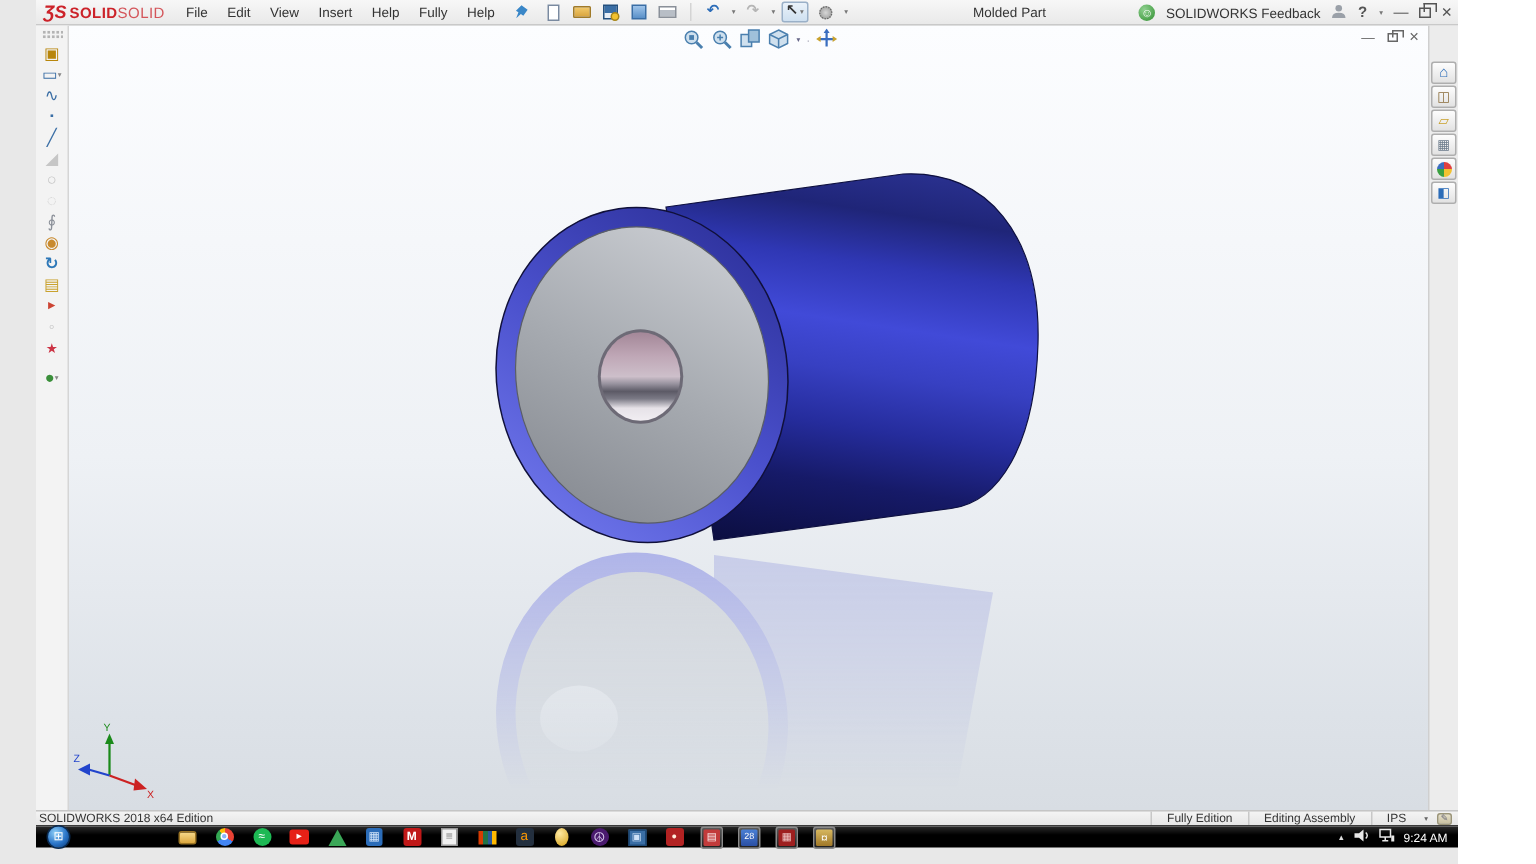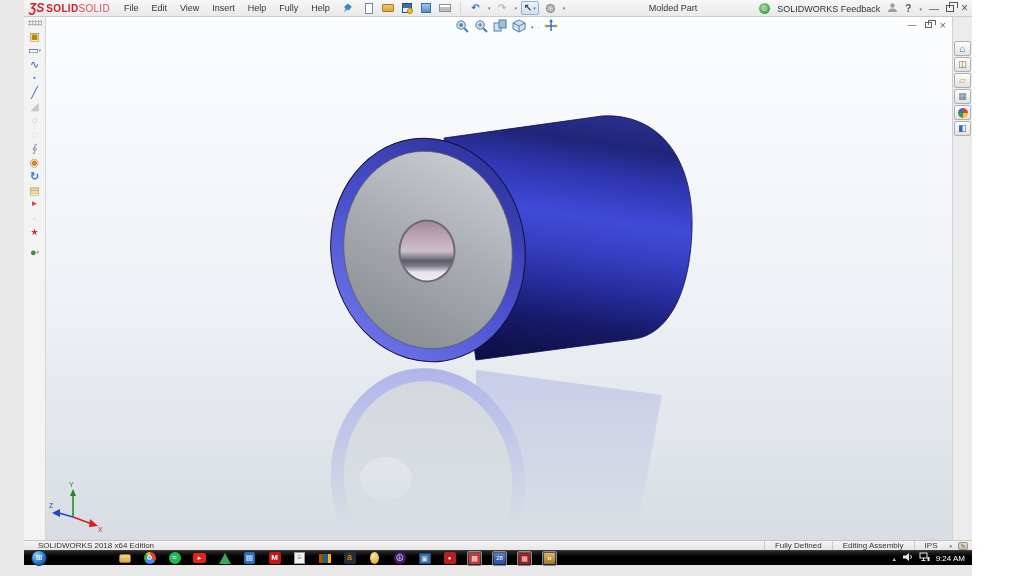--- a/index.html
+++ b/index.html
@@ -63,21 +63,21 @@
   
   .tabbar { height:11px; background:linear-gradient(#dcd9d2,#c9c6bf); border-top:1px solid #b8b5ae; display:flex; align-items:stretch; padding-left:46px; font-size:8px; }
   .tab-nav { display:flex; align-items:center; gap:1px; margin-right:4px; }
   .tab-nav span { font-size:6px; color:#777; background:linear-gradient(#f4f3f0,#dddbd6); border:1px solid #aaa; border-radius:1px; padding:0 1px; line-height:7px; }
   .tab { display:flex; align-items:center; padding:0 8px; border:1px solid #999; border-bottom:none; border-radius:2px 2px 0 0; color:#333; }
   .tab.active { background:linear-gradient(#f8f7f4,#e9e7e2); font-weight:bold; color:#000; }
   .tab.inactive { background:#d4d1ca; border-color:#a8a5a0; }
 
   
   .statusbar { height:10px; background:linear-gradient(#f4f4f4,#e6e6e6); border-top:1px solid #c5c5c5; display:flex; align-items:center; font-size:8px; color:#333; }
-  .sb-left { margin-left:14px; line-height:10px; }
+  .sb-left { margin-left:2px; line-height:10px; }
   .sb-right { margin-left:auto; display:flex; align-items:center; height:100%; }
   .sb-cell { padding:0 10px; border-left:1px solid #c8c8c8; line-height:9px; height:100%; display:flex; align-items:center; }
   .sb-caret { font-size:5px; color:#666; margin:0 6px 0 2px; }
   .tag-icon { width:10px; height:8px; background:linear-gradient(#e6e0c8,#c8c0a0); border:1px solid #9a9478; border-radius:2px; font-size:6px; line-height:7px; text-align:center; color:#667; margin-right:4px; }
 
   
   .taskbar { height:15px; background:linear-gradient(#2a2a2a,#000 40%); border-top:1px solid #3a3a3a; display:flex; align-items:center; }
   .tb-item { width:25px; height:15px; display:flex; align-items:center; justify-content:center; }
   .tb-item.start { width:30px; margin-right:58px; }
   .tb-glyph { display:block; }
@@ -377,21 +377,21 @@
         <div class="rp-item">
           <span style="color:#2b6cb8">◧</span>
         </div>
       </div>
   </div>
 
 
   <div class="statusbar">
     <span class="sb-left">SOLIDWORKS 2018 x64 Edition</span>
     <div class="sb-right">
-      <span class="sb-cell">Fully Defined</span>
+      <span class="sb-cell">Fully Edition</span>
       <span class="sb-cell">Editing Assembly</span>
       <span class="sb-cell">IPS</span>
       <span class="sb-caret">▾</span>
       <span class="tag-icon">✎</span>
     </div>
   </div>
 
   <div class="taskbar">
 
     <div class="tb-item start">

